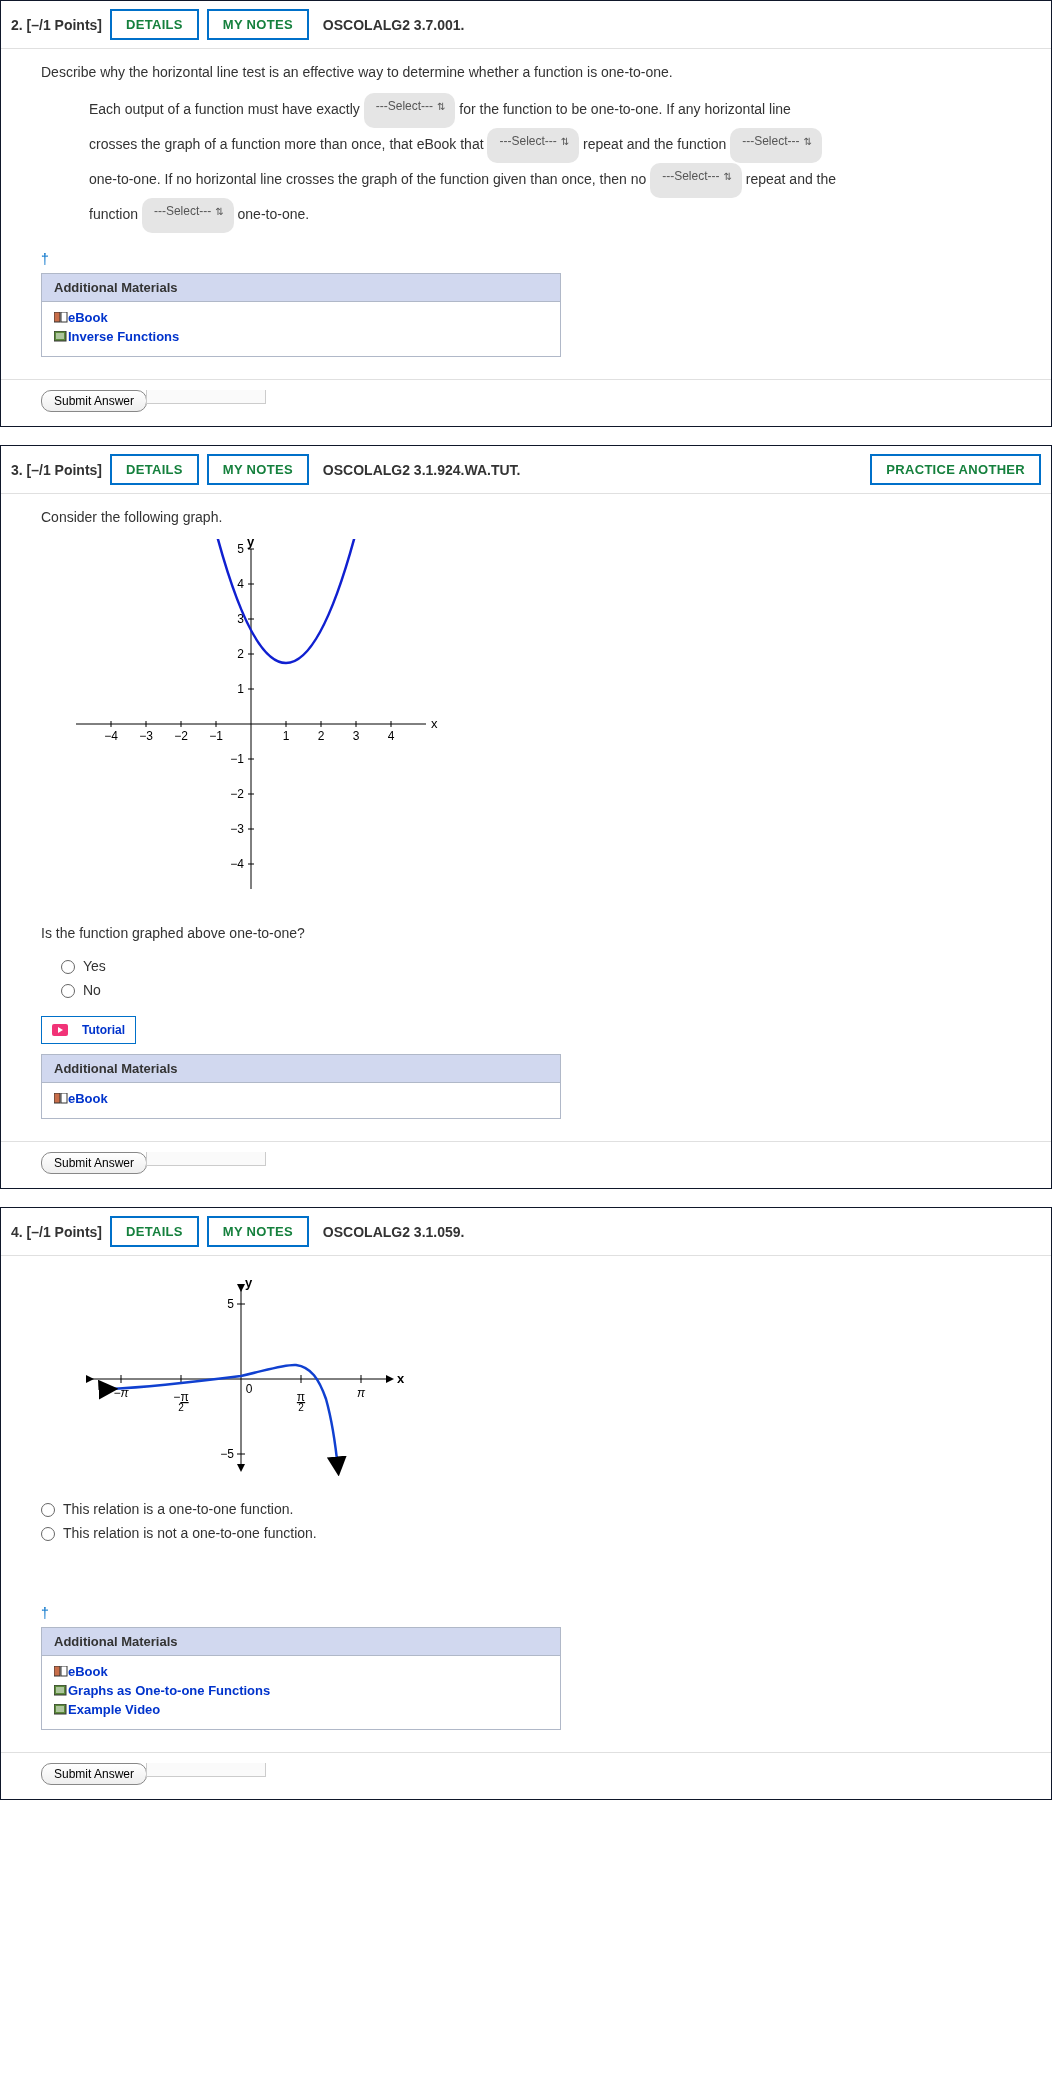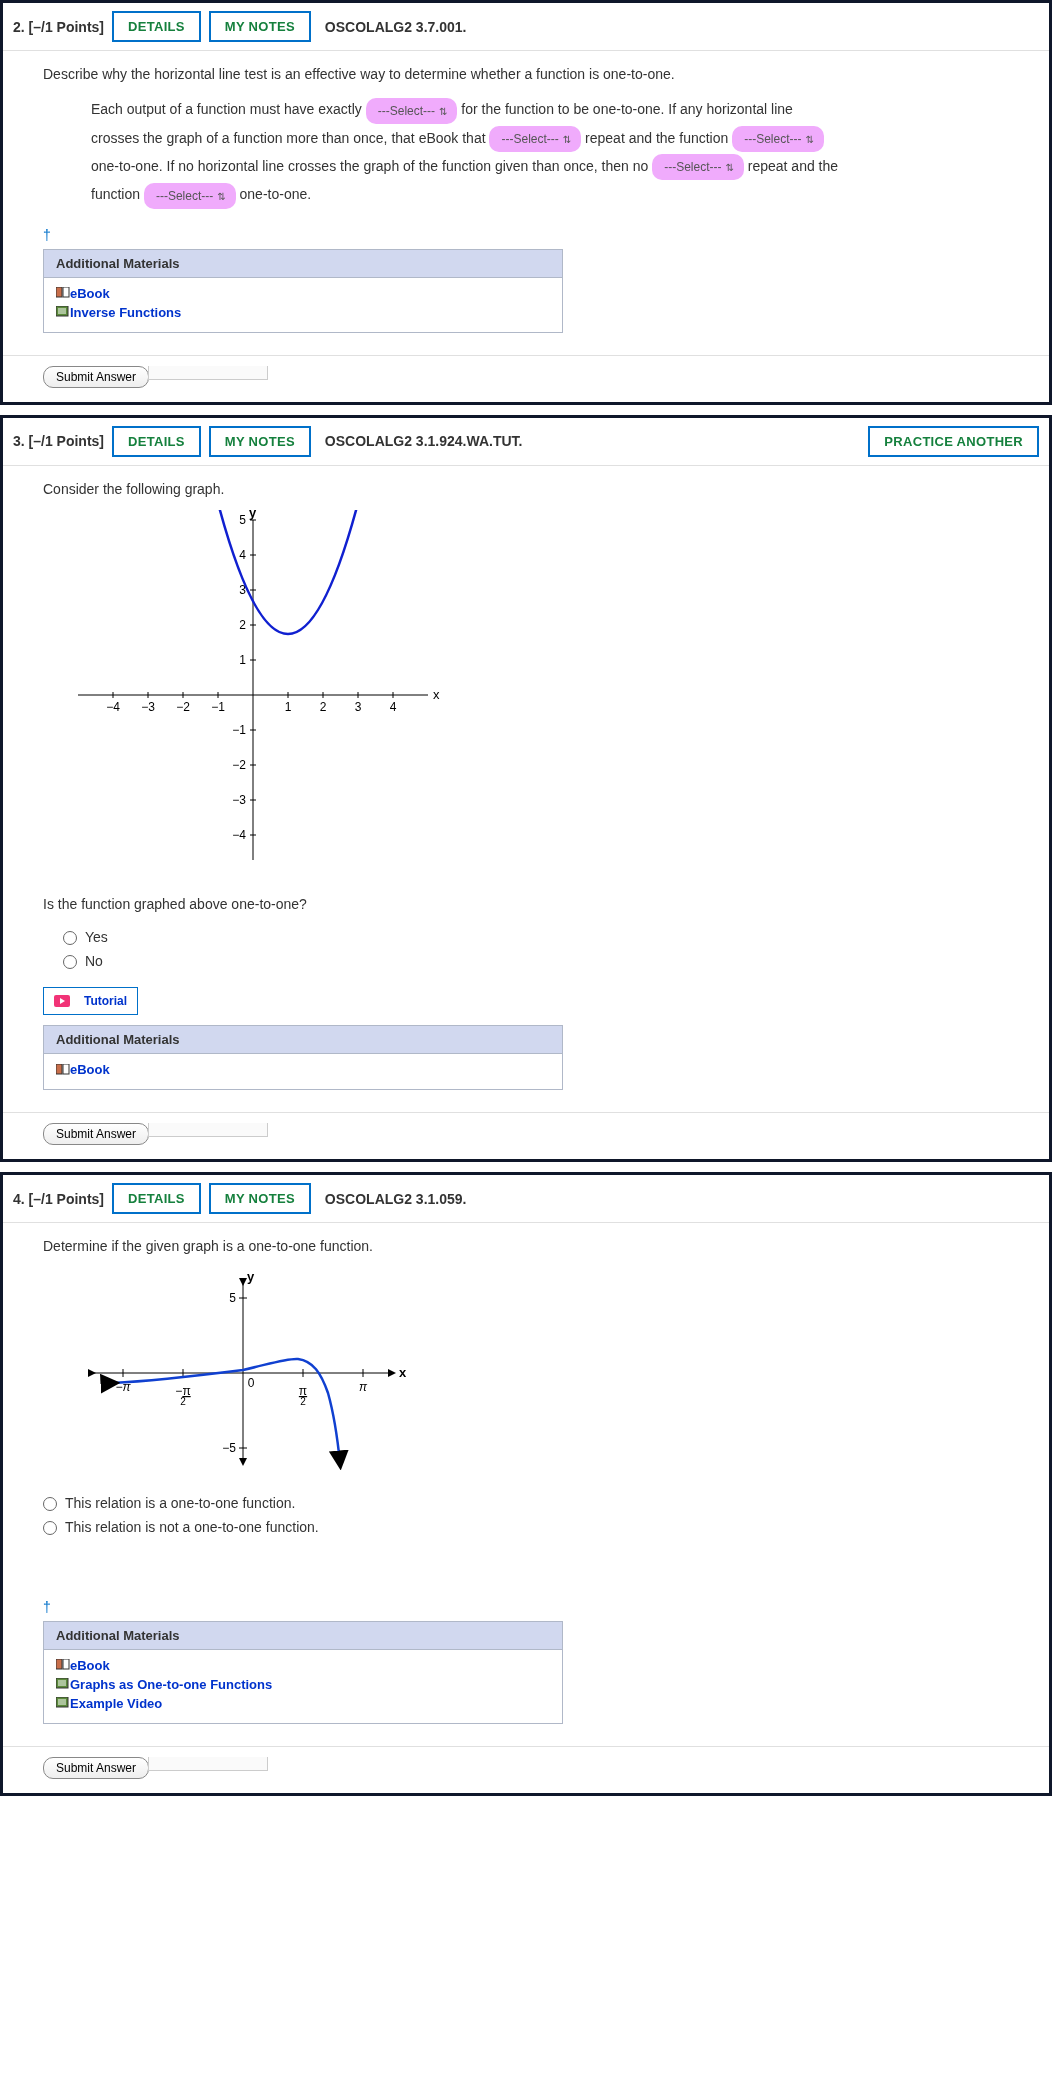--- a/index.html
+++ b/index.html
@@ -4,22 +4,22 @@
 <style>
 * { box-sizing: border-box; margin: 0; padding: 0; }
 body {
   font-family: Verdana, Arial, sans-serif;
   font-size: 13px;
   color: #333;
   background: #fff;
   width: 1052px;
 }
 .question {
-  border: 3px solid #0f172a;
-  margin-bottom: 10px;
+  border: 1px solid #0f172a;
+  margin-bottom: 18px;
   background: #fff;
 }
 .qheader {
   padding: 8px 10px;
   display: flex;
   align-items: center;
   gap: 8px;
   border-bottom: 1px solid #e0e0e0;
   background: #fff;
 }
@@ -39,23 +39,23 @@
 .qbody { padding: 12px 28px 8px 40px; border-bottom: 1px solid #e0e0e0; }
 .qprompt { font-size: 14px; line-height: 1.6; margin-bottom: 10px; }
 .indent-text {
   margin-left: 48px;
   font-size: 14px;
   line-height: 2;
   color: #333;
 }
 .select-pill {
   display: inline-block;
-  background: #f0abfc;
+  background: #e5e5e5;
   border-radius: 10px;
-  padding: 1px 10px 1px 12px;
+  padding: 1px 10px 10px 12px;
   font-size: 12px;
   color: #555;
   vertical-align: middle;
 }
 .select-pill .arrows { font-size: 10px; margin-left: 4px; }
 .dagger { color: #0070c9; margin: 18px 0 6px 0; font-size: 14px; }
 .materials-box {
   border: 1px solid #b0b8c8;
   width: 520px;
   margin-bottom: 14px;
@@ -317,21 +317,20 @@
 </div>
 
 <div class="question">
   <div class="qheader">
     <span class="qnum"><span>4.</span> <span>[–/1 Points]</span></span>
     <button class="outline-btn">DETAILS</button>
     <button class="outline-btn">MY NOTES</button>
     <span class="qref">OSCOLALG2 3.1.059.</span>
   </div>
   <div class="qbody">
-    <div class="qprompt">Determine if the given graph is a one-to-one function.</div>
     <div class="graph-container">
       <svg width="400" height="210" viewBox="0 0 400 210">
         <g transform="translate(200,105)">
           <defs>
             <marker id="arr" markerWidth="8" markerHeight="8" refX="5" refY="4" orient="auto">
                 <path d="M0,0 L8,4 L0,8 z" fill="#000"></path>
               </marker>
           </defs>
           <line x1="-150" y1="0" x2="150" y2="0" stroke="#000" marker-end="url(#arr)" marker-start="url(#arr)"></line>
           <line x1="0" y1="-90" x2="0" y2="90" stroke="#000" marker-end="url(#arr)" marker-start="url(#arr)"></line>

